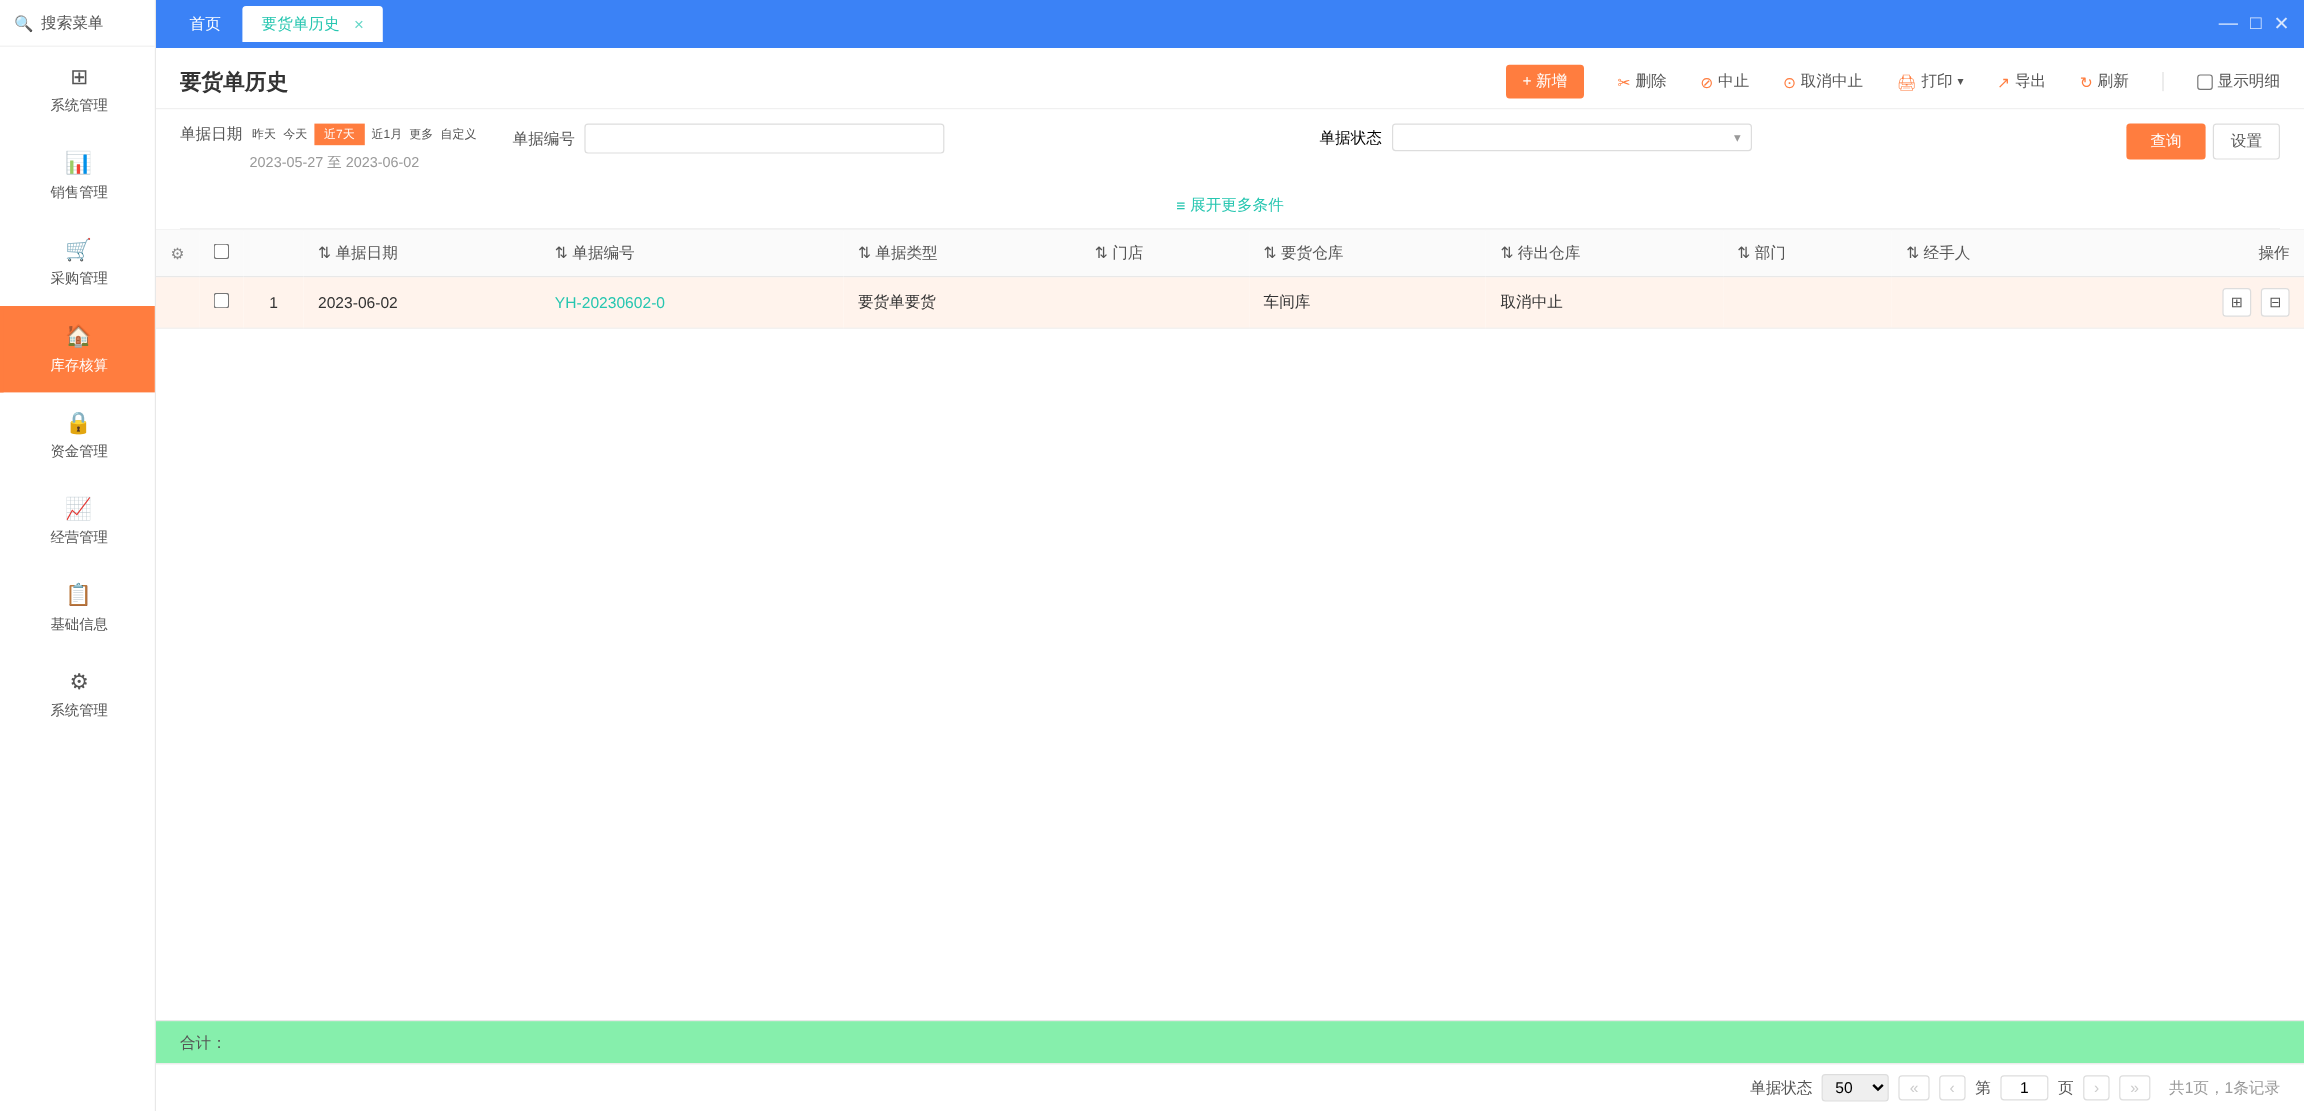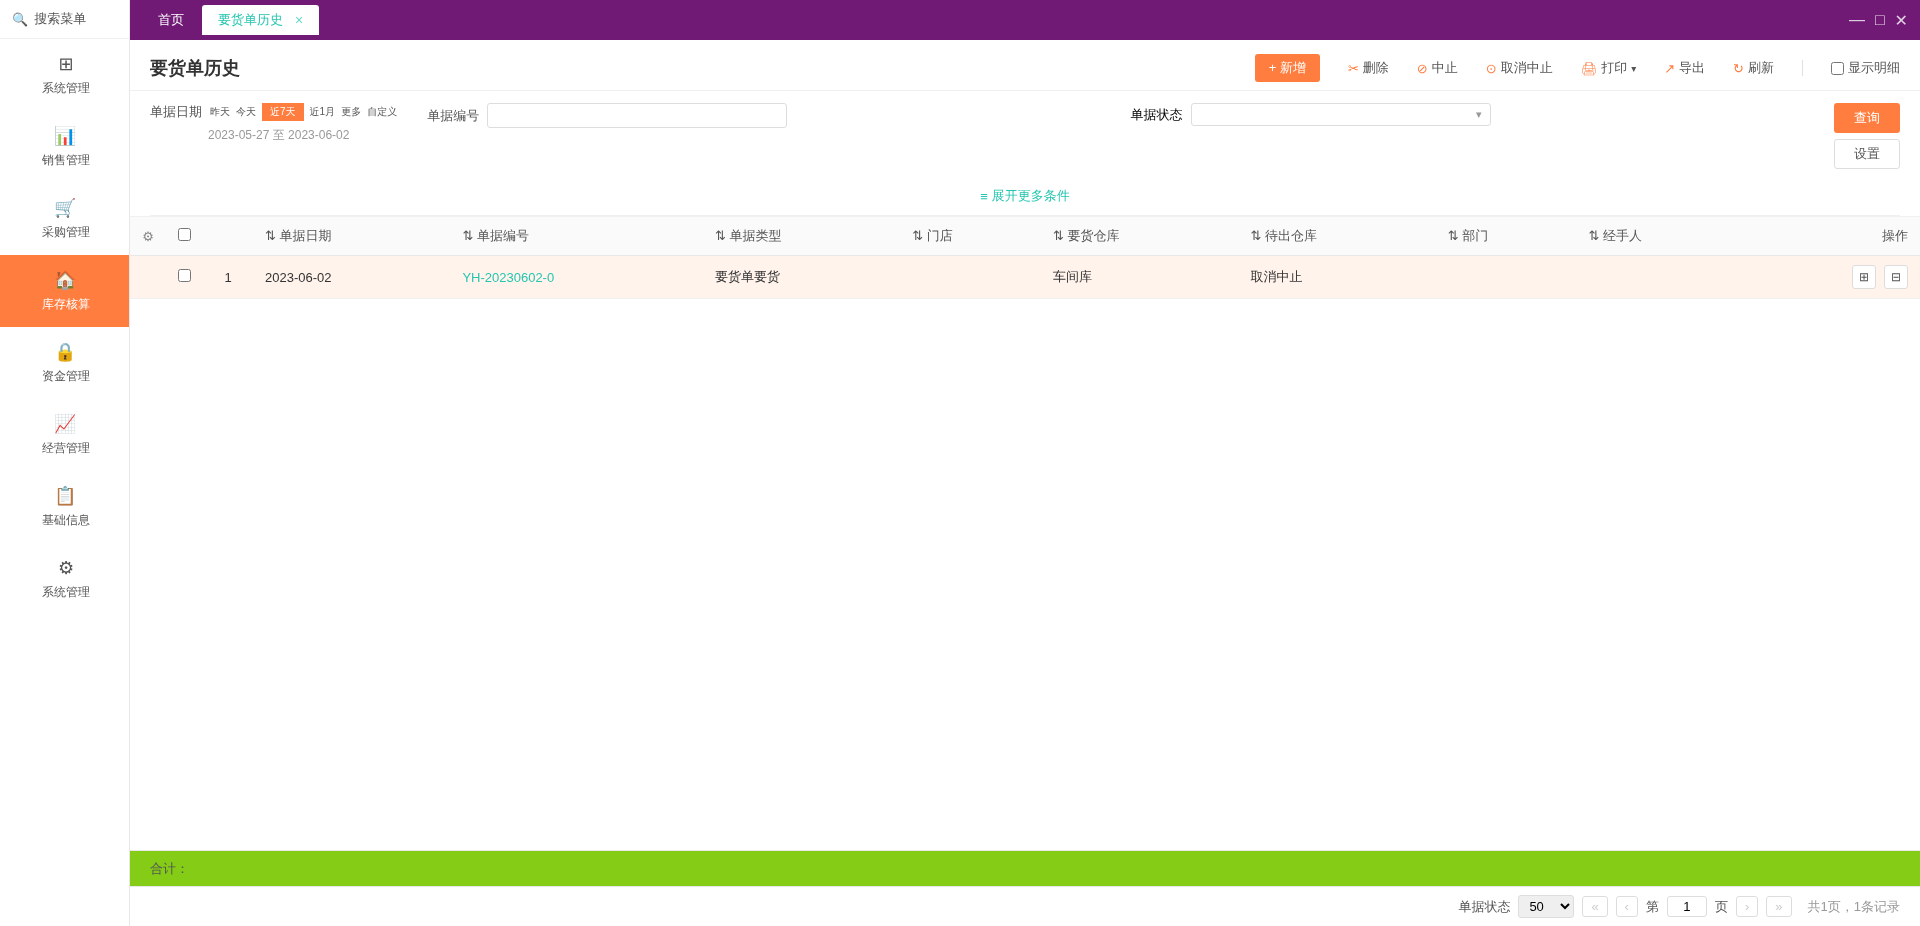--- a/index.html
+++ b/index.html
@@ -37,21 +37,21 @@
       border-left: 3px solid transparent;
     }
     .sidebar-item.active { background: #ff7d3f; color: #fff; border-left: 3px solid #ff7d3f; }
     .sidebar-item .icon { font-size: 18px; }
 
     
     .main { flex: 1; display: flex; flex-direction: column; height: 926px; overflow: hidden; }
 
     
     .topnav {
-      background: #701a75;
+      background: #3b82f6;
       height: 40px;
       display: flex;
       align-items: center;
       padding: 0 12px;
       gap: 2px;
     }
     .topnav-tab {
       padding: 6px 16px;
       cursor: pointer;
       color: rgba(255,255,255,0.85);
@@ -121,21 +121,21 @@
     .link { color: #26c6b0; cursor: pointer; text-decoration: none; }
     .row-actions { display: flex; align-items: center; gap: 8px; }
     .row-action-btn { width: 24px; height: 24px; display: flex; align-items: center; justify-content: center; border: 1px solid #ddd; border-radius: 3px; cursor: pointer; background: #fff; font-size: 12px; color: #555; }
 
     
     .table-footer {
       border-top: 1px solid #e8e8e8;
       padding: 8px 20px;
       font-size: 13px;
       color: #555;
-      background: #84cc16;
+      background: #86efac;
       display: flex;
       align-items: center;
       min-height: 36px;
     }
     .total-label { font-weight: 500; }
 
     
     .pagination {
       border-top: 1px solid #e8e8e8;
       padding: 8px 20px;
@@ -162,21 +162,21 @@
       flex-direction: column;
       gap: 8px;
     }
     .filter-main-row {
       display: flex;
       align-items: flex-start;
       gap: 30px;
     }
     .filter-actions {
       display: flex;
-      flex-direction: column;
+      flex-direction: row;
       gap: 6px;
       margin-left: auto;
     }
     .expand-more-row {
       display: flex;
       align-items: center;
       justify-content: center;
       padding: 4px 0;
       border-bottom: 1px solid #f0f0f0;
     }

